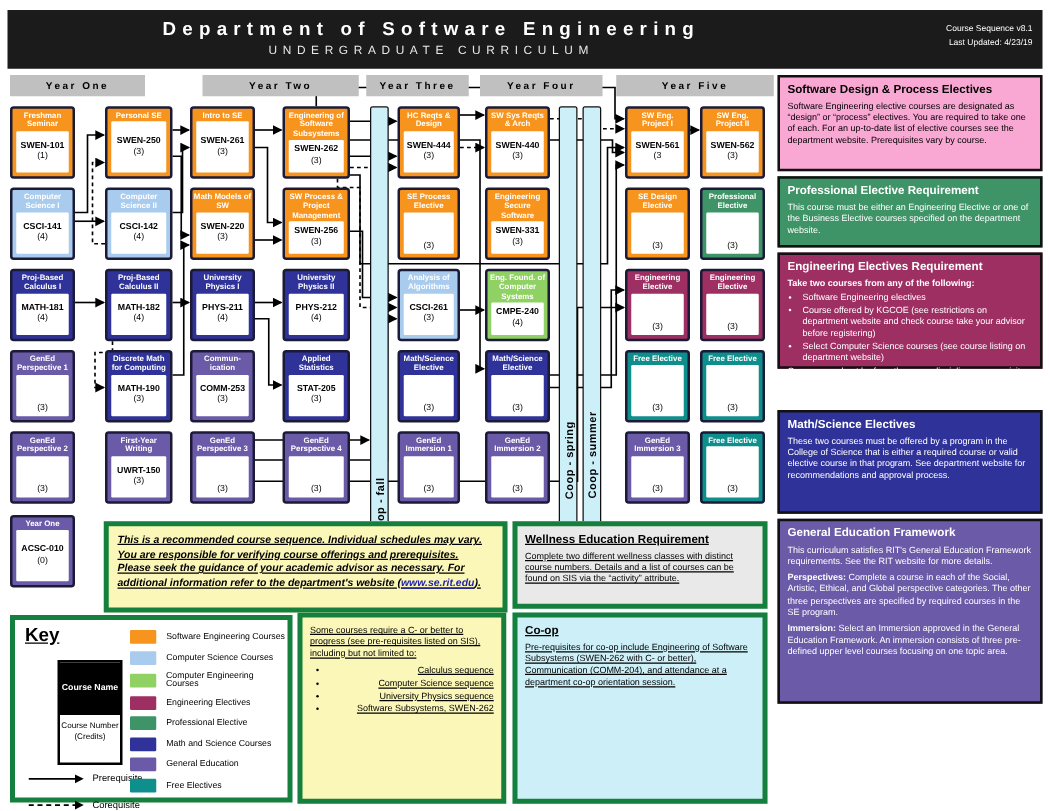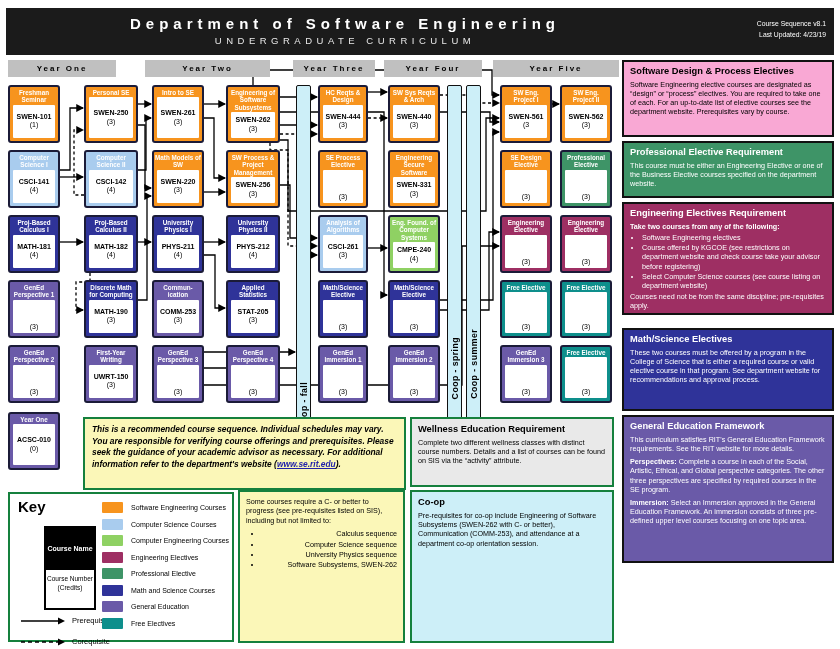--- a/index.html
+++ b/index.html
@@ -16,21 +16,21 @@
   .cbox{position:absolute;border:2px solid #1b1b38;border-radius:3px;display:flex;flex-direction:column;box-sizing:border-box;z-index:2;}
   .ctitle{flex:0 0 auto;display:flex;align-items:center;justify-content:center;text-align:center;color:#fff;font-weight:bold;font-size:6.3px;line-height:1.18;padding:2px 1px 1px;}
   .cinner{background:#fff;flex:1 1 auto;margin:0 3px 3px;border-radius:1px;display:flex;flex-direction:column;align-items:center;justify-content:center;text-align:center;color:#000;min-height:10px;}
   .cinner.nocode{justify-content:flex-end;padding-bottom:1px;}
   .ccode{font-size:7px;font-weight:bold;line-height:1.25;}
   .ccred{font-size:7px;line-height:1.25;}
   
   .coopbar{position:absolute;background:#cdeff8;border:1.6px solid #111;border-radius:2px;display:flex;align-items:flex-end;justify-content:center;box-sizing:border-box;z-index:2;}
   .cooplabel{writing-mode:vertical-rl;transform:rotate(180deg);font-weight:bold;font-size:8.8px;color:#000;letter-spacing:.4px;}
   
-  .infobox{position:absolute;border:2px solid #15803d;box-sizing:border-box;z-index:2;color:#000;}
+  .infobox{position:absolute;border:4px solid #15803d;box-sizing:border-box;z-index:2;color:#000;text-decoration:underline;}
   .note{background:#fbf7b8;font-size:8.4px;font-weight:bold;font-style:italic;line-height:1.38;padding:5px 7px;}
   .note a{color:#2222aa;text-decoration:underline;}
   .wellness{background:#e9e9e9;padding:5px 6px;}
   .coopinfo{background:#cdeff8;padding:5px 6px;}
   .cbetter{background:#fbf7b8;padding:5px 6px;}
   .ib-title{font-size:9.3px;font-weight:bold;margin-bottom:3px;line-height:1.15;}
   .ib-body{font-size:7.2px;line-height:1.3;}
   .ib-body p{margin:0 0 5px;}
   .cbetter ul{margin:4px 0 0 4px;padding-left:12px;}
   .cbetter li{font-size:7.2px;line-height:1.45;text-align:right;}
@@ -108,21 +108,21 @@
   <div class="hdr-title">Department of Software Engineering</div>
   <div class="hdr-sub">UNDERGRADUATE CURRICULUM</div>
   <div class="hdr-info">
     <div>Course Sequence v8.1</div>
     <div>Last Updated: 4/23/19</div>
   </div>
 </div>
 
 <div id="flow">
     <div class="yearbar" style="left: 8px; width: 108px;">Year One</div>
-    <div class="yearbar" style="left: 145px; width: 125px;">Year Two</div>
+    <div class="yearbar" style="left: 162px; width: 125px;">Year Two</div>
     <div class="yearbar" style="left: 293px; width: 82px;">Year Three</div>
     <div class="yearbar" style="left: 384px; width: 98px;">Year Four</div>
     <div class="yearbar" style="left: 493px; width: 126px;">Year Five</div>
     <div class="cbox" style="left: 8px; top: 85px; width: 52px; height: 58px; background: rgb(247, 148, 30);">
       <div class="ctitle">Freshman Seminar</div>
       <div class="cinner">
         <div class="ccode">SWEN-101</div>
         <div class="ccred">(1)</div>
       </div>
     </div>
@@ -405,21 +405,21 @@
 </div>
 
 <div class="infobox wellness" style="left:410px;top:417px;width:204px;height:70px;">
   <div class="ib-title">Wellness Education Requirement</div>
   <div class="ib-body">Complete two different wellness classes with distinct course numbers.  Details and a list of courses can be found on SIS via the “activity” attribute.</div>
 </div>
 
 <div class="infobox coopinfo" style="left:410px;top:490px;width:204px;height:153px;">
   <div class="ib-title">Co-op</div>
   <div class="ib-body">
-    <p>Pre-requisites for co-op include Engineering of Software Subsystems (SWEN-262 with C- or better), Communication (COMM-253), and attendance at a department co-op orientation session.</p>
+    <p>Pre-requisites for co-op include Engineering of Software Subsystems (SWEN-262 with C- or better), Communication (COMM-204), and attendance at a department co-op orientation session.</p>
   </div>
 </div>
 
 <div class="infobox cbetter" style="left:238px;top:490px;width:167px;height:153px;">
   <div class="ib-body">Some courses require a C- or better to progress (see pre-requisites listed on SIS), including but not limited to:</div>
   <ul id="cbetter-list">
       <li>Calculus sequence</li>
       <li>Computer Science sequence</li>
       <li>University Physics sequence</li>
       <li>Software Subsystems, SWEN-262</li>
@@ -491,21 +491,21 @@
       <div class="p-body">
         <p>Software Engineering elective courses are designated as “design” or “process” electives. You are required to take one of each. For an up-to-date list of elective courses see the department website. Prerequisites vary by course.</p>
       </div>
     </div>
     <div class="panel" style="top: 141px; height: 57px; background: rgb(62, 148, 103); color: rgb(255, 255, 255);">
       <div class="p-title">Professional Elective Requirement</div>
       <div class="p-body">
         <p>This course must be either an Engineering Elective or one of the Business Elective courses specified on the department website.</p>
       </div>
     </div>
-    <div class="panel" style="top: 202px; height: 113px; background: rgb(158, 47, 99); color: rgb(255, 255, 255);">
+    <div class="panel" style="top: 202px; height: 93px; background: rgb(158, 47, 99); color: rgb(255, 255, 255);">
       <div class="p-title">Engineering Electives Requirement</div>
       <div class="p-body">
         <p style="font-weight: bold; margin-bottom: 2px;">Take two courses from any of the following:</p>
         <ul>
           <li>Software Engineering electives</li>
           <li>Course offered by KGCOE (see restrictions on department website and check course take your advisor before registering)</li>
           <li>Select Computer Science courses (see course listing on department website)</li>
         </ul>
         <p>Courses need not be from the same discipline; pre-requisites apply.</p>
       </div>

